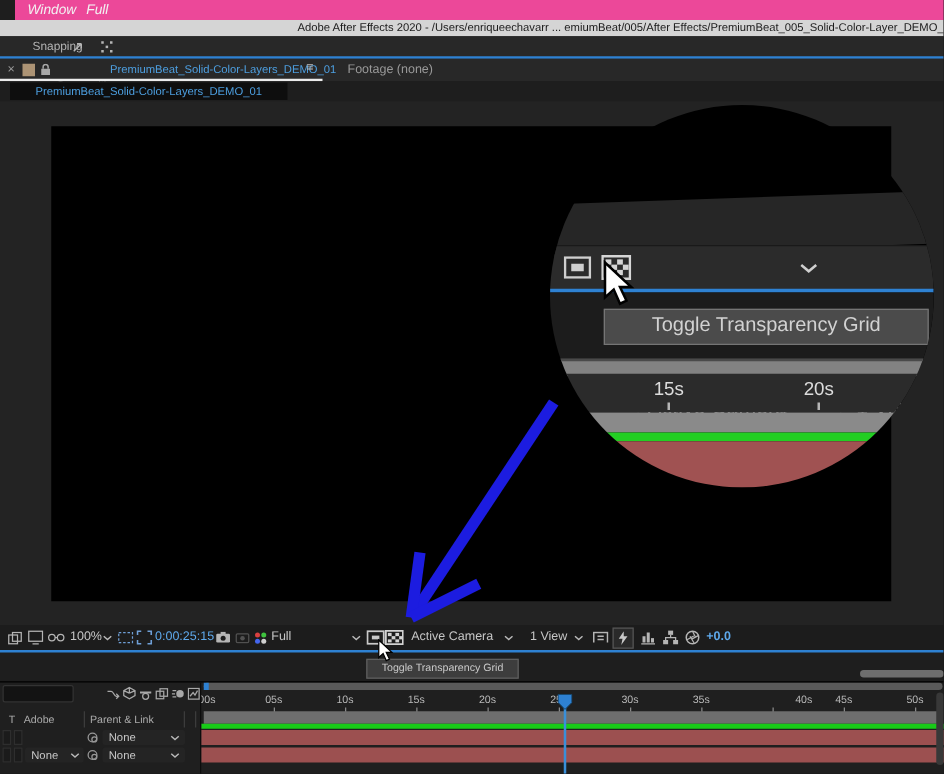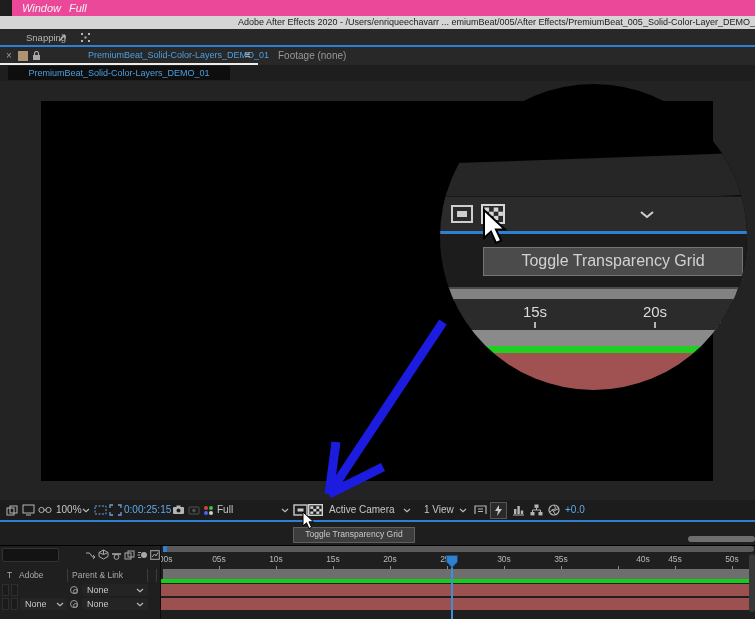--- a/index.html
+++ b/index.html
@@ -42,21 +42,21 @@
   .mag-tickmark{position:absolute;top:23px;width:2px;height:6px;background:#b5b5b5;}
   .mag-bar2{left:0;top:246px;width:307px;height:16px;background:#8a8a8a;}
   .mag-green{left:0;top:262px;width:307px;height:7px;background:#23ce23;}
   .mag-red{left:0;top:269px;width:307px;height:37px;background:#a05252;}
   .mag-text{position:absolute;top:119px;font-size:17px;color:#dedede;}
   .mag-sep{position:absolute;top:116px;width:1px;height:27px;background:#191919;}
 
   
   #footerbar{left:0;top:500px;width:755px;height:20px;background:#1c1c1c;border-bottom:2px solid #2e81d2;z-index:6;}
   .ft{position:absolute;top:0;height:20px;line-height:20px;font-size:10px;color:#c6c6c6;white-space:nowrap;}
-  .blue-num{color:#5ea9ec;}
+  .blue-num{color:#5ea9ec;font-weight:bold;}
   #tooltipzone{left:0;top:522px;width:755px;height:23px;background:#1e1e1e;}
   #tooltip{position:absolute;left:293px;top:5px;width:120px;height:14px;background:#3d3d3d;border:1px solid #5f5f5f;
            color:#c9c9c9;font-size:8.5px;line-height:13px;text-align:center;}
   #straybar{position:absolute;left:688px;top:14px;width:67px;height:6px;background:#6e6e6e;border-radius:3px;}
 
   
   #timeline{left:0;top:545px;width:755px;height:74px;background:#1f1f1f;border-top:1px solid #000;}
   #tl-left{left:0;top:0;width:160px;height:74px;}
   #tl-timefield{left:2px;top:2px;width:55px;height:12px;background:#131313;border:1px solid #333;border-radius:2px;}
   .tl-hdr{position:absolute;top:24px;font-size:8.5px;color:#ababab;}

